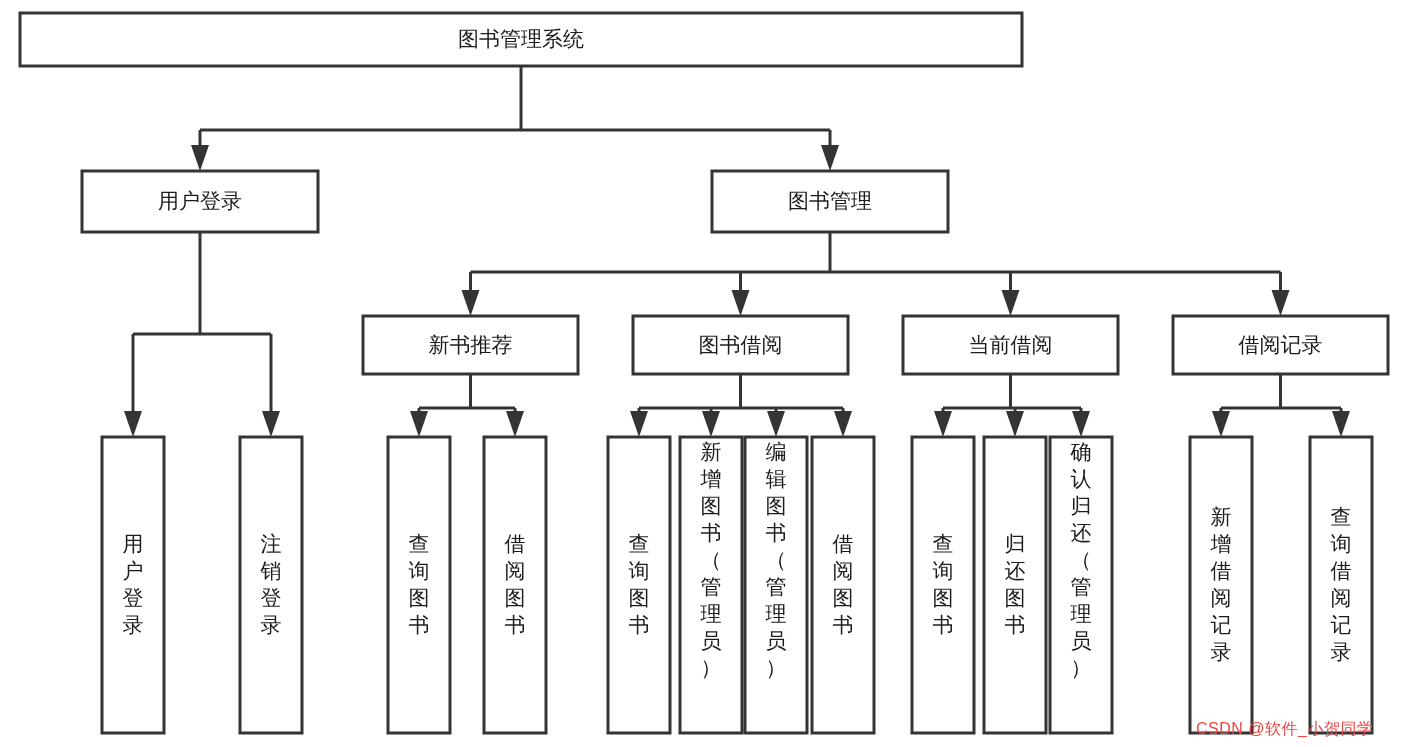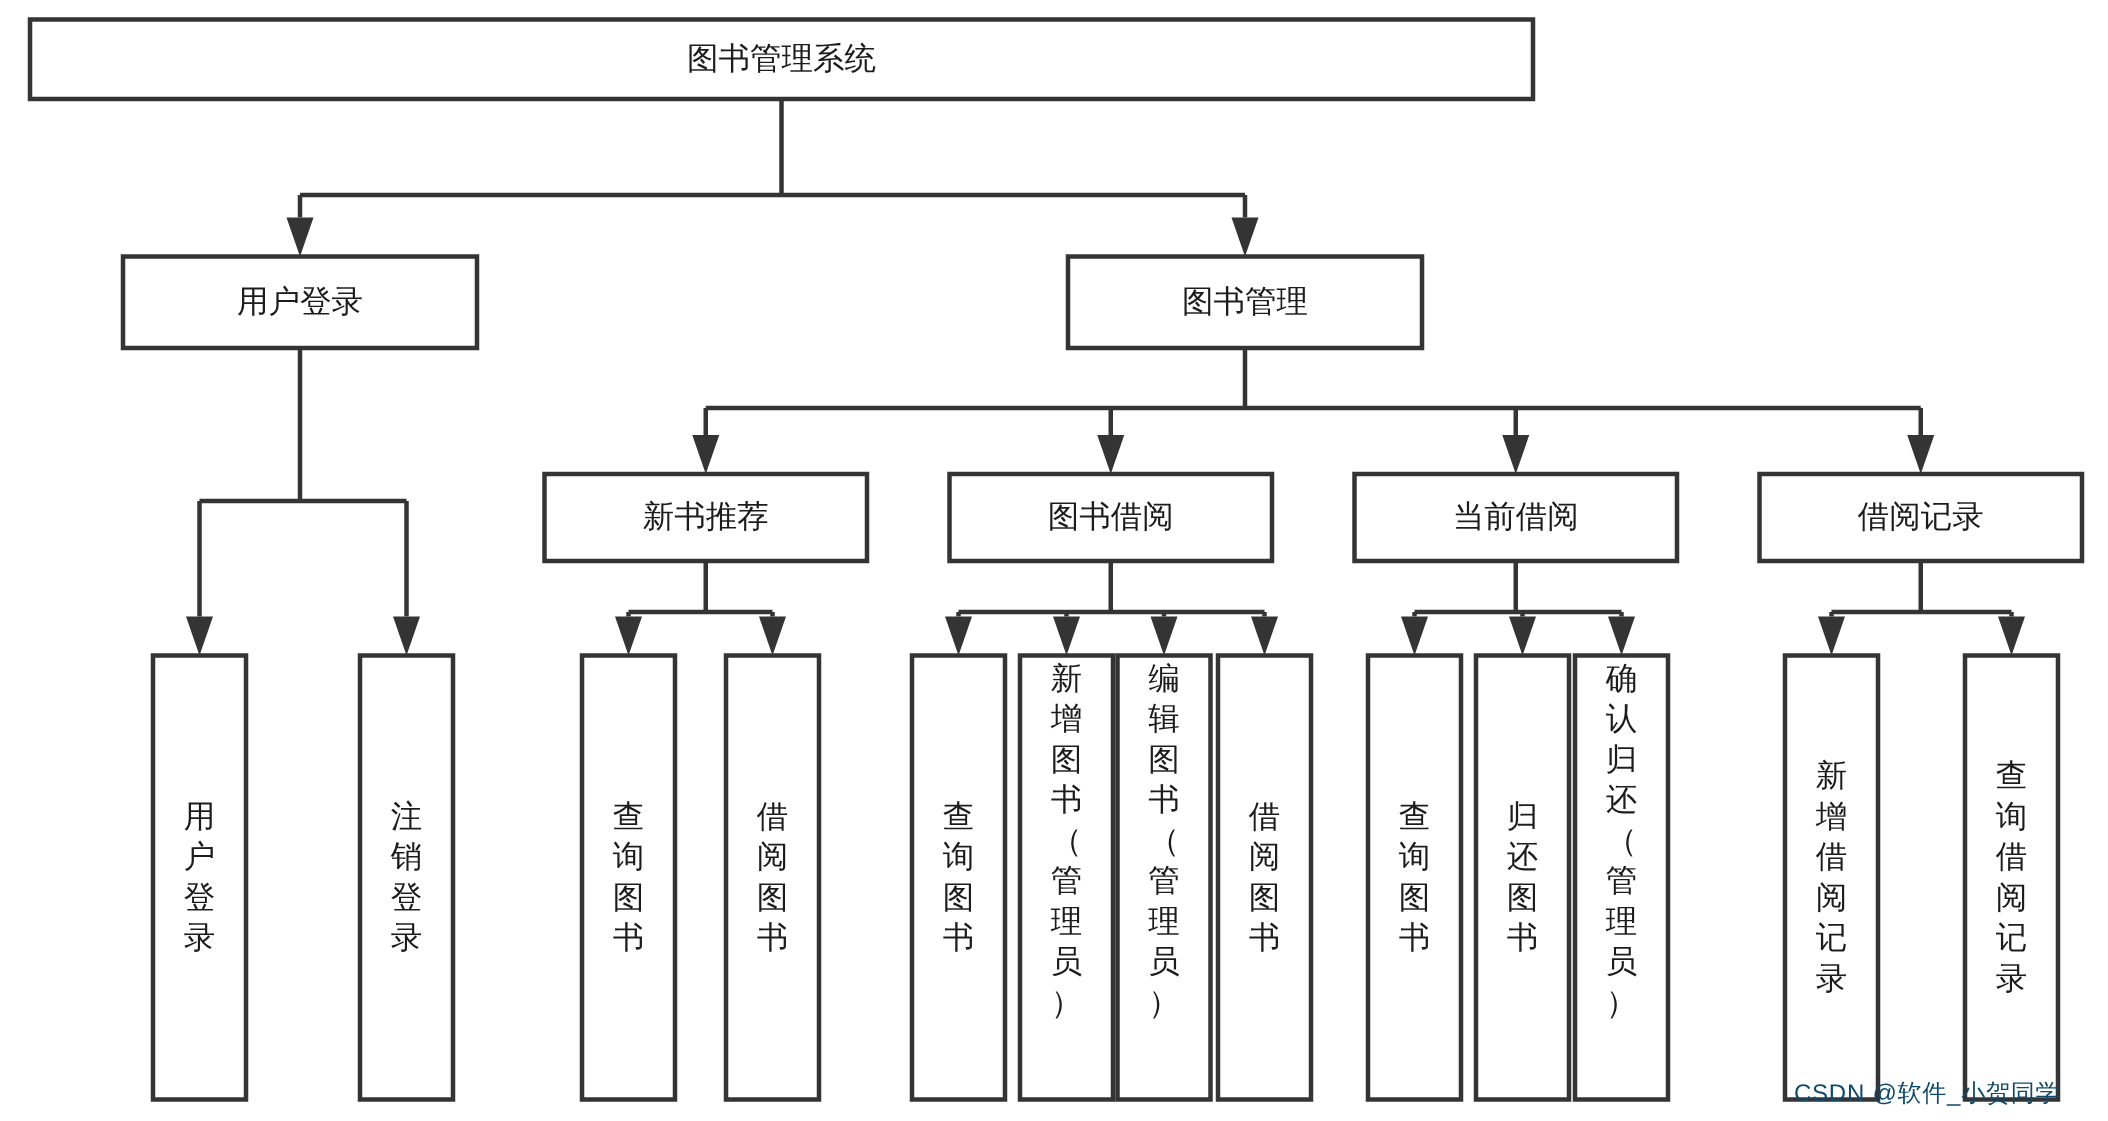--- a/index.html
+++ b/index.html
@@ -52,21 +52,21 @@
   .node-label-v {
     font-family: "Liberation Sans", "DejaVu Sans", sans-serif;
     font-size: 21px;
     fill: #1c1c1c;
     text-anchor: middle;
   }
   .watermark-text {
     position: absolute;
     font-family: "Liberation Sans", "DejaVu Sans", sans-serif;
     font-size: 16px;
-    color: #0c4a6e;
+    color: #ef4444;
     white-space: nowrap;
     letter-spacing: 0.5px;
     user-select: none;
   }
 </style>
 </head>
 <body>
 
 <div id="diagram-root">
   <svg id="flowchart" viewBox="0 0 1405 747">

